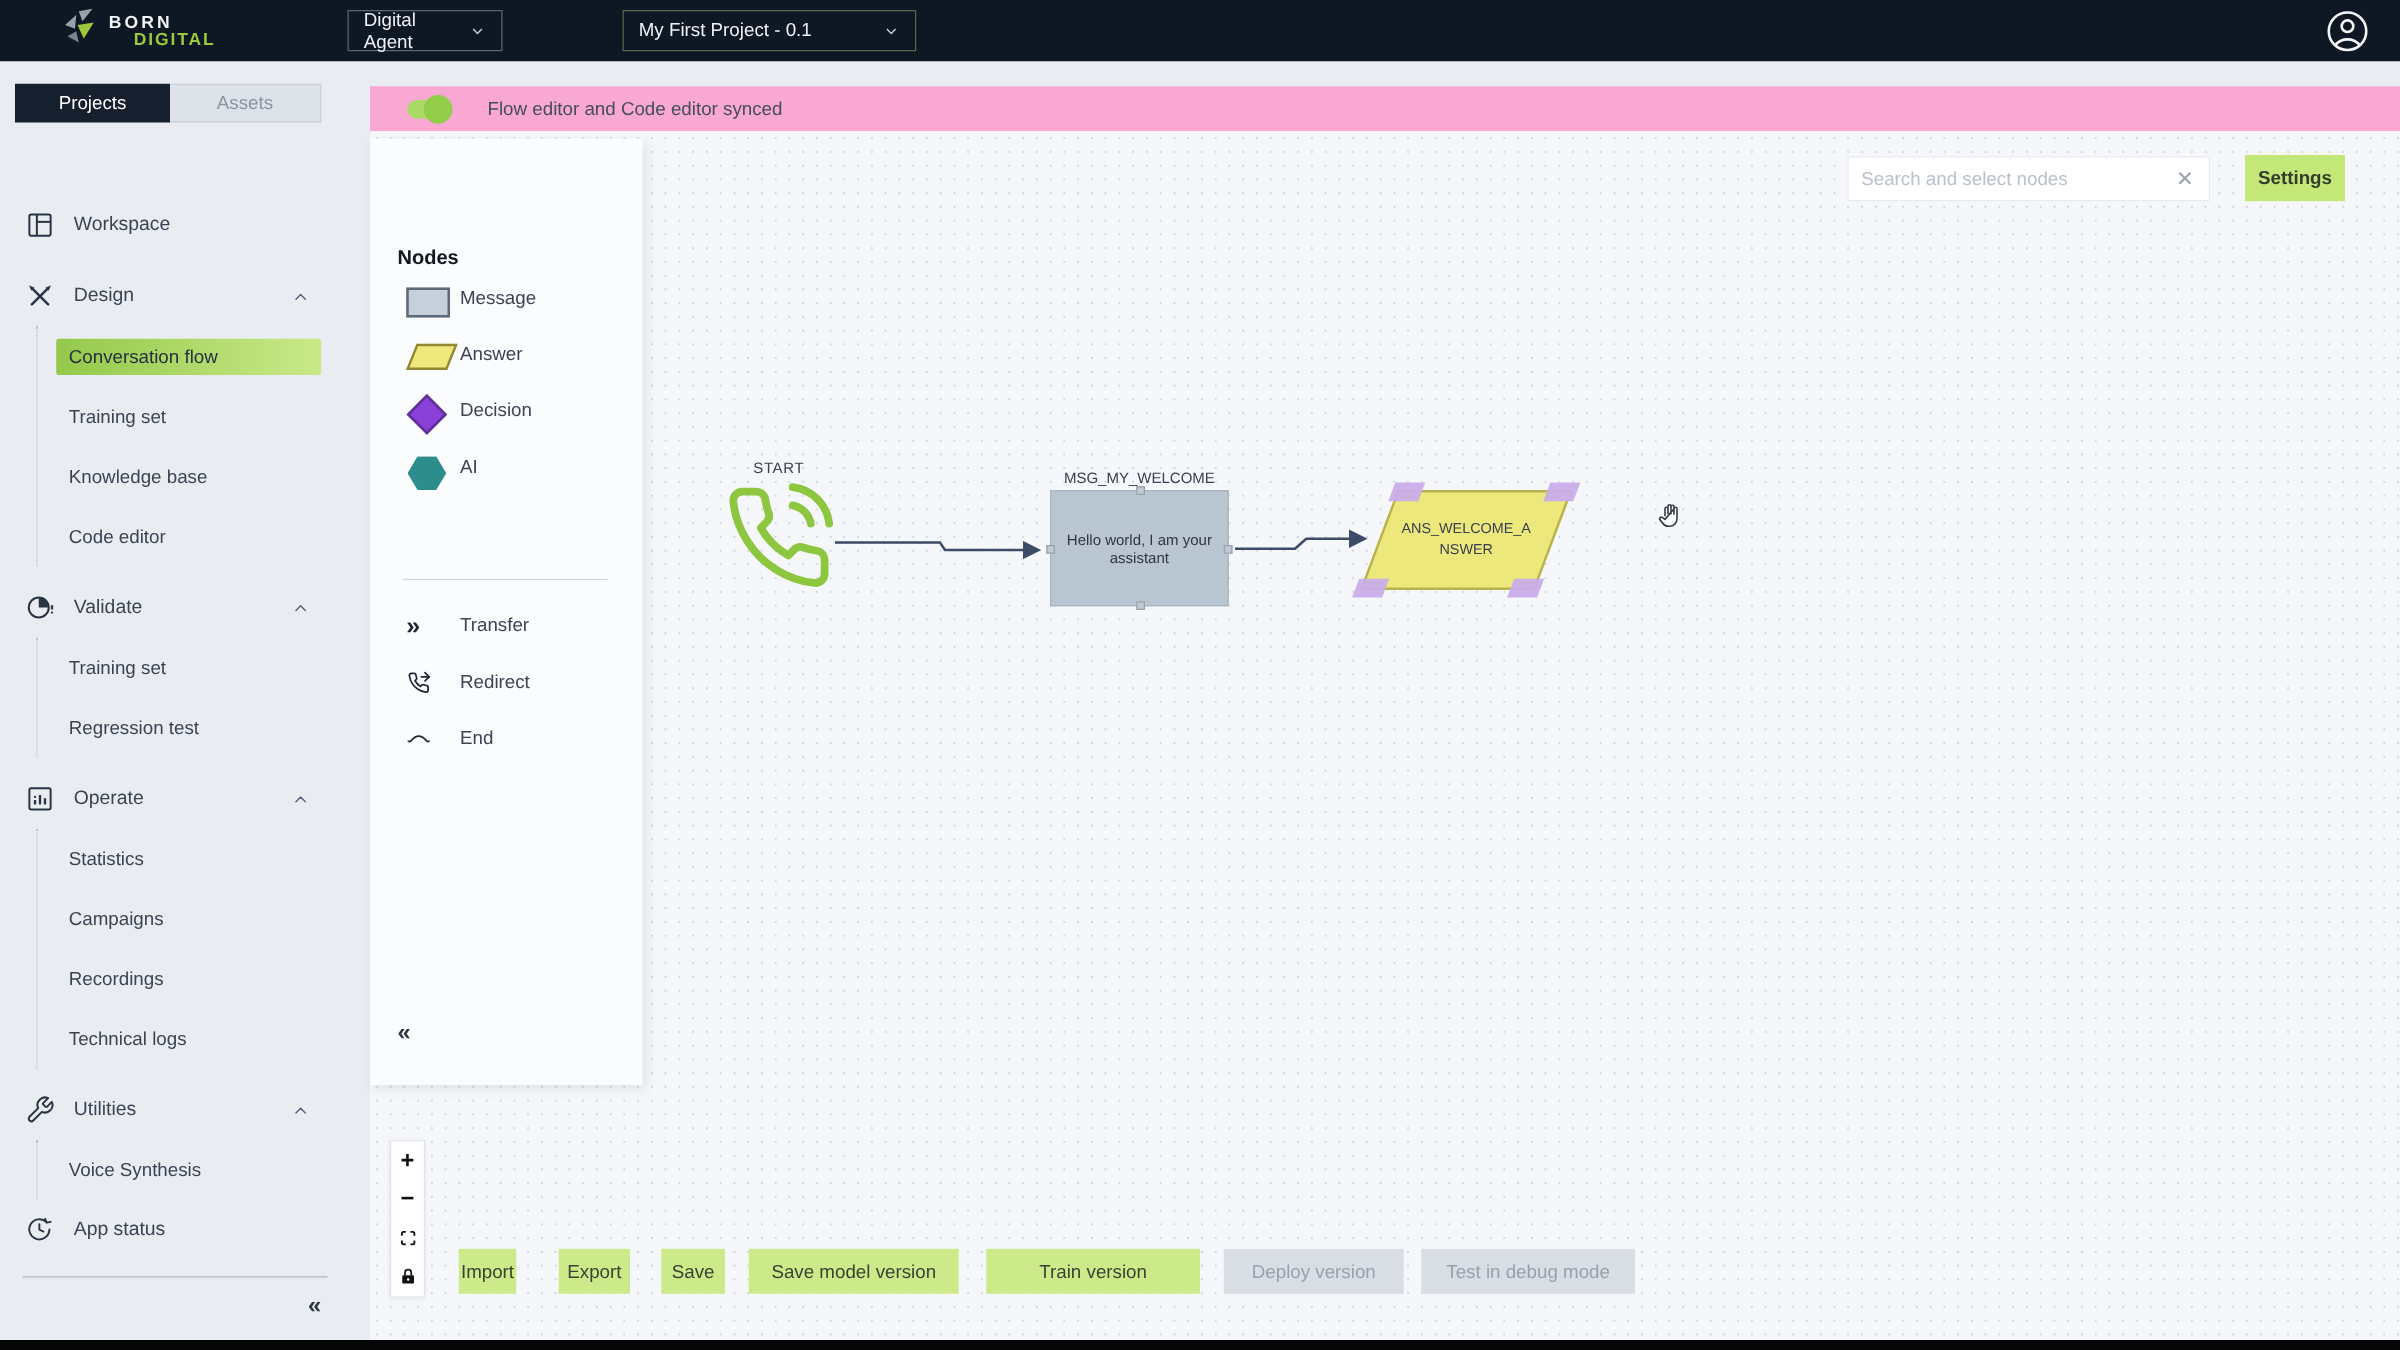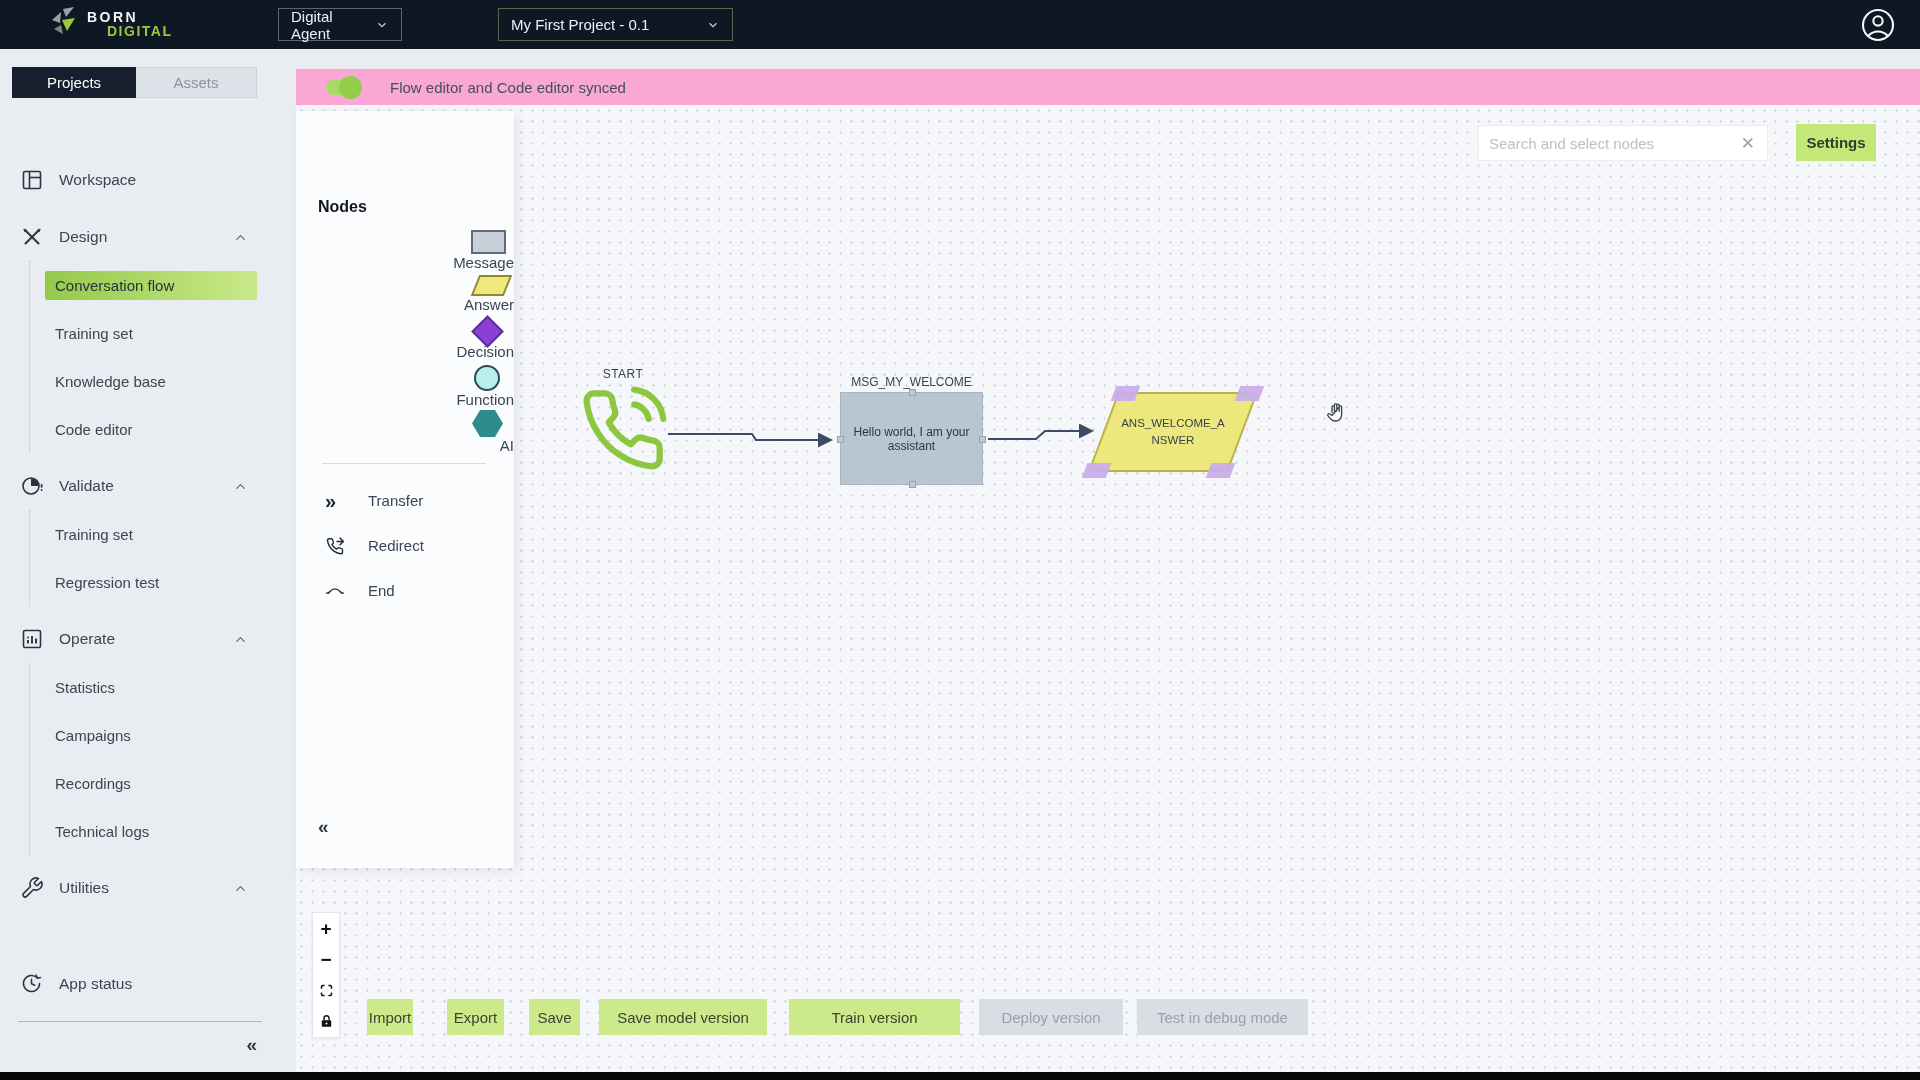--- a/index.html
+++ b/index.html
@@ -59,21 +59,21 @@
   .search-box input{flex:1;border:none;outline:none;font-size:15px;color:#3c4454;font-family:"Liberation Sans",sans-serif;background:transparent;}
   .search-box input::placeholder{color:#b9c0cb;}
   .search-clear{color:#9aa2ae;font-size:17px;cursor:pointer;padding:0 2px;}
   .settings-btn{position:absolute;top:19px;right:44px;width:80px;height:37px;background:#c4e878;border:none;
     font-size:15px;font-weight:bold;color:#333b2c;cursor:pointer;font-family:"Liberation Sans",sans-serif;}
 
   
   .nodes-panel{position:absolute;top:6px;left:0;width:218px;height:757px;background:#fbfcfd;box-shadow:3px 3px 10px rgba(40,50,70,.10);}
   .nodes-title{position:absolute;top:87px;left:22px;font-size:16px;font-weight:bold;color:#11161f;}
   .shape-list{position:absolute;top:119px;left:0;right:0;}
-  .node-row{height:45px;display:flex;align-items:flex-end;padding-left:29px;cursor:grab;flex-direction:column;}
+  .node-row{height:45px;display:flex;align-items:flex-start;padding-left:29px;cursor:grab;}
   .node-row .swatch-cell{width:43px;display:flex;align-items:center;}
   .node-row .n-label{font-size:15px;color:#3c4454;}
   .sw-rectangle{width:35px;height:24px;background:#c6cfda;border:2px solid #5f6a79;}
   .sw-parallelogram{width:33px;height:21px;background:#efe97d;border:2px solid #8f8834;transform:skewX(-22deg);margin-left:4px;}
   .sw-diamond{width:23px;height:23px;background:#8a3fd8;border:2px solid #5e2f94;transform:rotate(45deg);margin-left:5px;}
   .sw-circle{width:26px;height:26px;background:#b7efef;border:2px solid #2f4858;border-radius:50%;margin-left:3px;}
   .sw-hexagon{width:31px;height:27px;background:#2d8d8d;clip-path:polygon(26% 0,74% 0,100% 50%,74% 100%,26% 100%,0 50%);margin-left:1px;}
   .panel-divider{position:absolute;top:352px;left:26px;right:28px;border-top:1px solid #d6dbe2;}
   .action-list{position:absolute;top:367px;left:0;right:0;}
   .action-row{height:45px;display:flex;align-items:center;padding-left:29px;cursor:pointer;}
@@ -236,20 +236,25 @@
       </div>
       <div class="side-parent">
         <span class="p-icon"><svg viewBox="0 0 24 24" fill="none" stroke="currentColor" stroke-width="1.6" stroke-linecap="round" stroke-linejoin="round">
             <path d="M14.7 6.3a1 1 0 0 0 0 1.4l1.6 1.6a1 1 0 0 0 1.4 0l3.77-3.77a6 6 0 0 1-7.94 7.94l-6.91 6.91a2.12 2.12 0 0 1-3-3l6.91-6.91a6 6 0 0 1 7.94-7.94l-3.76 3.76z"></path>
           </svg></span>
         <span class="p-label">Utilities</span>
         <span class="p-chev"><svg viewBox="0 0 24 24" fill="none" stroke="currentColor" stroke-width="1.8" stroke-linecap="round" stroke-linejoin="round">
             <polyline points="6 15 12 9 18 15"></polyline>
           </svg></span>
       </div>
+      <div class="side-children">
+        <div class="side-child">
+          <span class="child-label">Voice Synthesis</span>
+        </div>
+      </div>
     </nav>
   <div class="side-footer">
     <div class="app-status">
       <span class="p-icon">
         <svg viewBox="0 0 24 24" fill="none" stroke="currentColor" stroke-width="1.6" stroke-linecap="round" stroke-linejoin="round">
           <path d="M20.4 12a8.4 8.4 0 1 1-2.5-6"></path>
             <polyline points="16.8 3.2 18.1 6.4 21.4 5.7"></polyline>
             <polyline points="12 7.6 12 12.3 15.4 13.8"></polyline>
         </svg>
       </span>
@@ -292,26 +297,20 @@
             <span class="n-label">Answer</span>
           </div>
           <div class="node-row">
             <span class="swatch-cell">
               <span class="sw-diamond"></span>
             </span>
             <span class="n-label">Decision</span>
           </div>
           <div class="node-row">
             <span class="swatch-cell">
-              <span class="sw-circle"></span>
-            </span>
-            <span class="n-label">Function</span>
-          </div>
-          <div class="node-row">
-            <span class="swatch-cell">
               <span class="sw-hexagon"></span>
             </span>
             <span class="n-label">AI</span>
           </div>
         </div>
       <div class="panel-divider"></div>
       <div class="action-list" id="action-list">
           <div class="action-row">
             <span class="a-icon">
               <span class="dbl">»</span>

